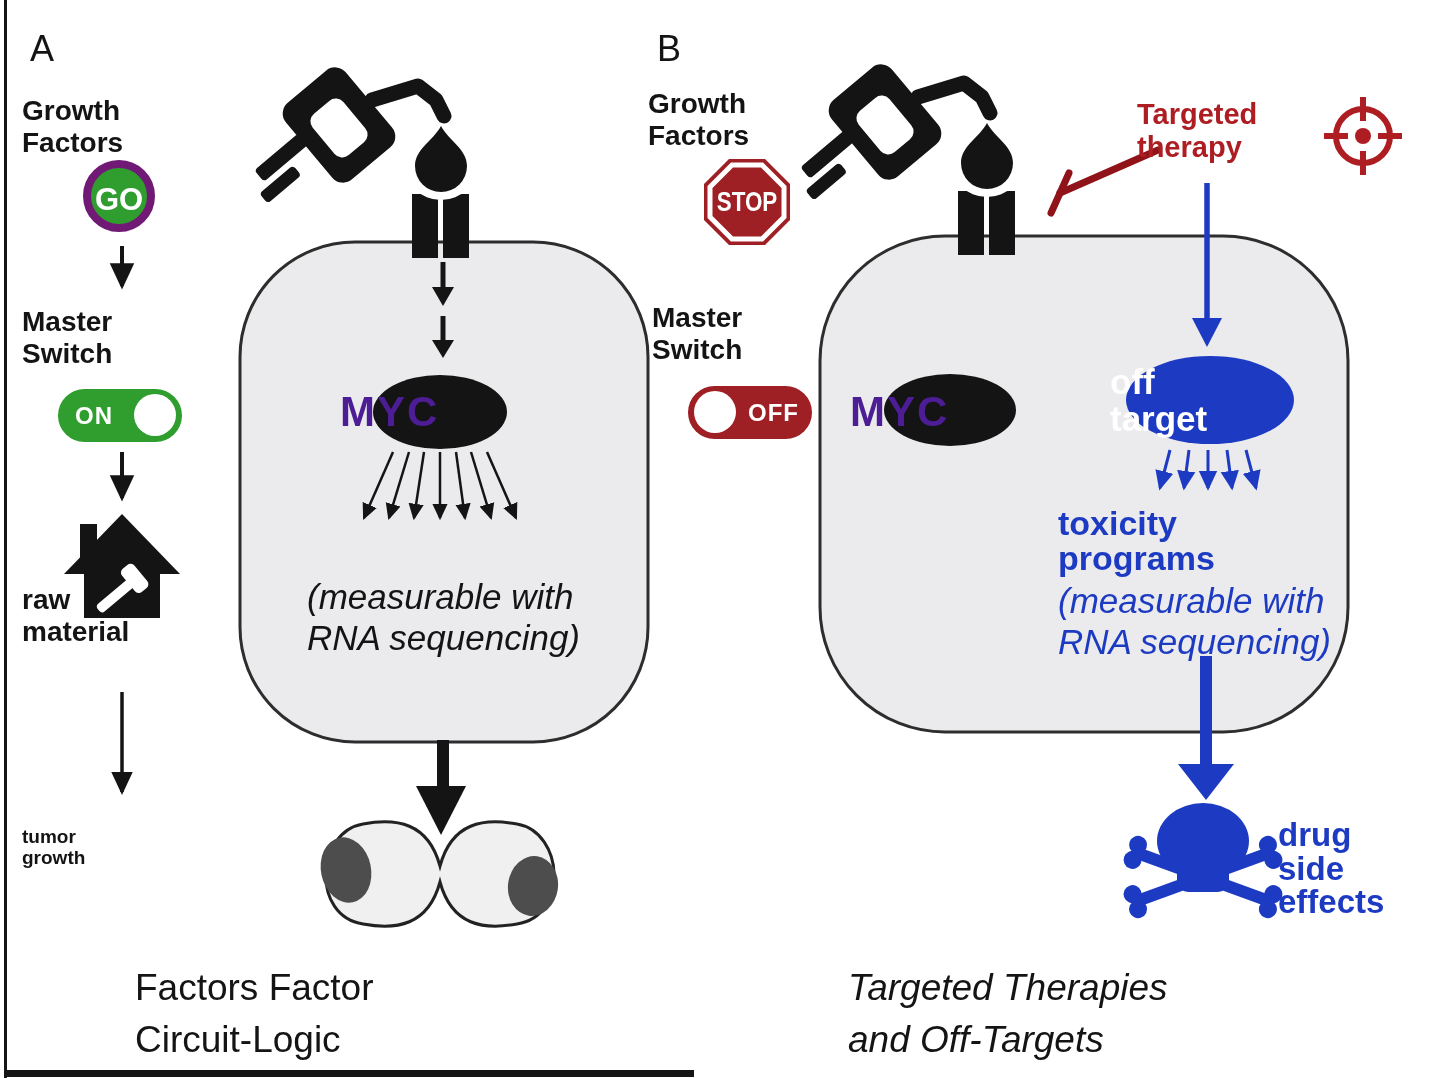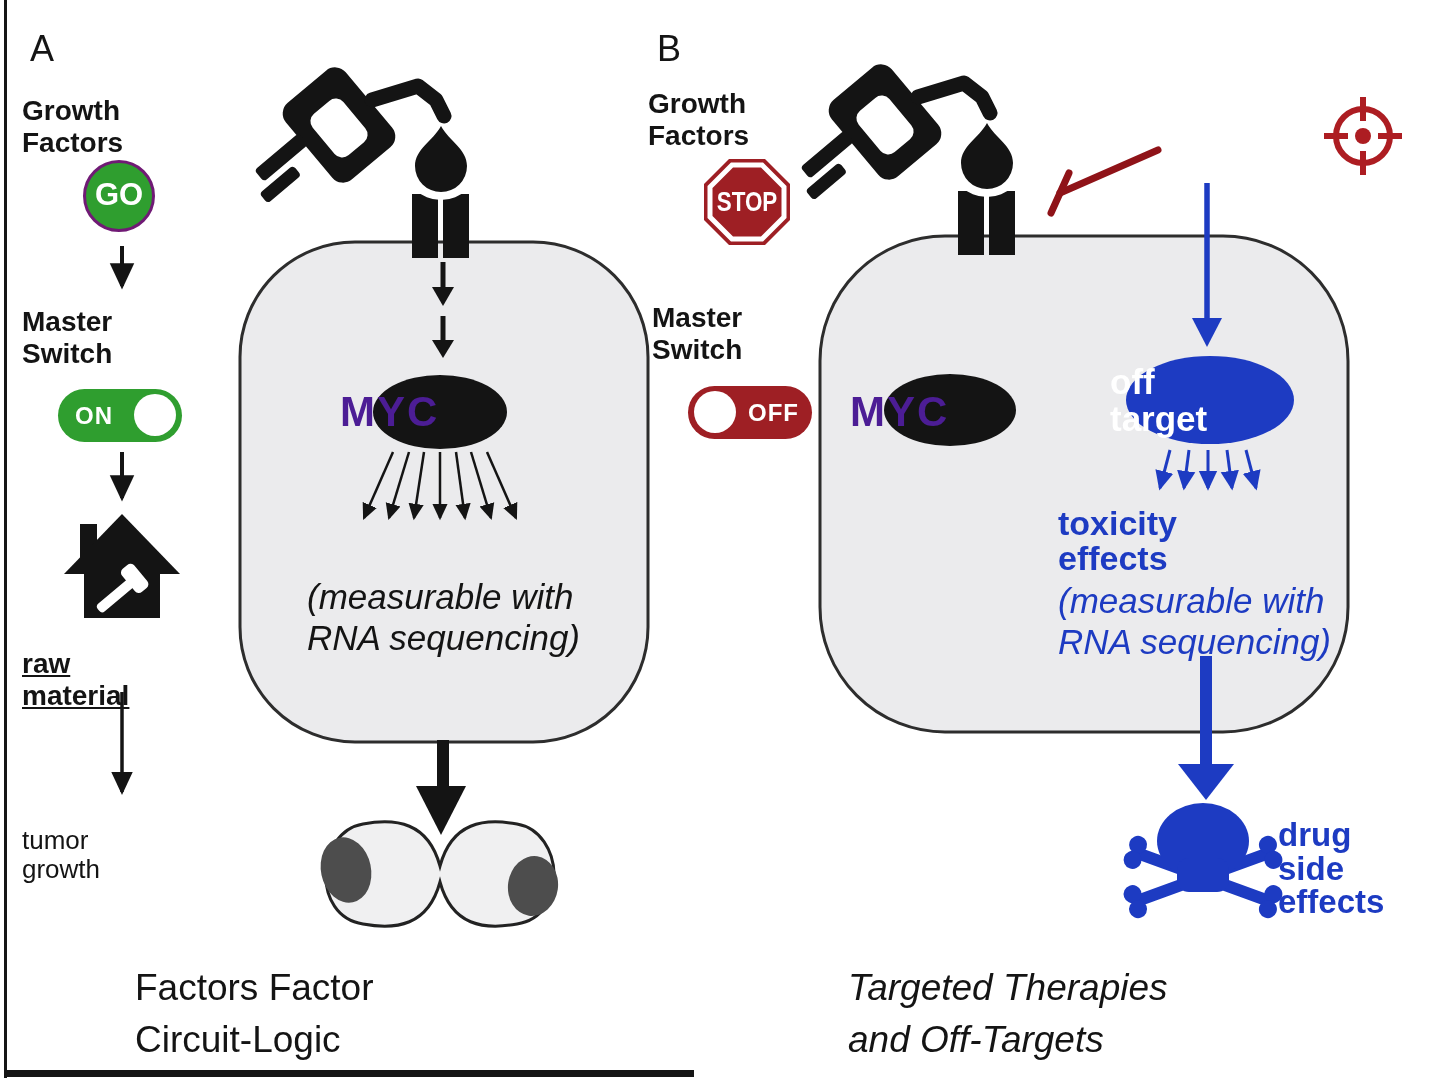--- a/index.html
+++ b/index.html
@@ -1,30 +1,30 @@
 <!DOCTYPE html>
 <html><head>
 <meta charset="utf-8">
 <style>
   html,body{margin:0;padding:0;background:#fff;}
   #stage{position:relative;width:1437px;height:1078px;background:#fff;overflow:hidden;
          font-family:"Liberation Sans","DejaVu Sans",sans-serif;color:#141414;}
   .t{position:absolute;white-space:pre-line;text-align:left;}
   .panel-letter{font-size:36px;font-weight:400;}
   .lbl{font-size:28px;font-weight:bold;line-height:1.14;}
-  .big{font-size:26px;font-weight:normal;line-height:1.13;}
+  .big{font-size:19px;font-weight:bold;line-height:1.13;}
   .myc{font-size:42px;font-weight:bold;color:#4c1d95;letter-spacing:2px;line-height:44px;}
   .note{font-size:35px;font-style:italic;line-height:1.18;font-weight:400;}
   .caption{font-size:37px;line-height:1.4;font-weight:400;}
   .blue{color:#1d3bc2;}
   .red{color:#ad1d22;}
   .border-line{position:absolute;background:#151515;}
   
   .go-circle{position:absolute;left:83px;top:160px;width:72px;height:72px;border-radius:50%;
-    background:#2f9e2f;border:3px solid #701a75;box-sizing:border-box;
+    background:#2f9e2f;border:8px solid #701a75;box-sizing:border-box;
     color:#fff;font-size:31px;font-weight:bold;text-align:center;line-height:64px;}
   
   .toggle{position:absolute;width:124px;height:53px;border-radius:27px;}
   .toggle.on{left:58px;top:389px;background:#2f9e2f;}
   .toggle.off{left:688px;top:386px;background:#9e1f24;}
   .knob{position:absolute;top:5px;width:42px;height:42px;border-radius:50%;background:#fff;}
   .toggle.on .knob{right:6px;}
   .toggle.off .knob{left:6px;}
   .toggle-text{position:absolute;top:0;color:#fff;font-weight:bold;font-size:24px;line-height:53px;letter-spacing:1px;}
   .toggle.on .toggle-text{left:17px;}
@@ -195,21 +195,21 @@
   </div>
 
   <div class="t lbl" style="left:22px;top:306px;width:200px;">Master
 Switch</div>
 
   <div class="toggle on">
     <span class="toggle-text">ON</span>
     <span class="knob"></span>
   </div>
 
-  <div class="t lbl" style="left:22px;top:648px;width:200px;text-decoration:underline;">raw
+  <div class="t lbl" style="left:22px;top:584px;width:200px;">raw
 material</div>
 
   <div class="t big" style="left:22px;top:826px;width:200px;">tumor
 growth</div>
 
   <div class="t myc" style="left:340px;top:390px;width:200px;">MYC</div>
 
 
   <div class="t note" style="left:307px;top:576px;width:280px;">(measurable with
 RNA sequencing)</div>
@@ -225,28 +225,30 @@
   <div class="stop-text">STOP</div>
 
   <div class="t lbl" style="left:652px;top:302px;width:200px;">Master
 Switch</div>
 
   <div class="toggle off">
     <span class="knob"></span>
     <span class="toggle-text">OFF</span>
   </div>
 
+  <div class="t red" style="left:1137px;top:98px;width:190px;font-size:29px;font-weight:bold;line-height:1.15;">Targeted
+therapy</div>
 
   <div class="t myc" style="left:850px;top:390px;width:200px;">MYC</div>
 
   <div class="t" style="left:1110px;top:363px;width:200px;color:#fff;font-size:35px;font-weight:bold;line-height:37px;">off
 target</div>
 
   <div class="t blue" style="left:1058px;top:506px;width:300px;font-size:34px;font-weight:bold;line-height:1.04;">toxicity
-effects</div>
+programs</div>
 
   <div class="t note blue" style="left:1058px;top:580px;width:300px;">(measurable with
 RNA sequencing)</div>
 
   <div class="t blue" style="left:1278px;top:818px;width:170px;text-align:left;font-size:33px;font-weight:bold;line-height:1.02;">drug
 side
 effects</div>
 
   <div class="t caption" style="left:848px;top:962px;width:400px;font-style:italic;">Targeted Therapies
 and Off-Targets</div>

